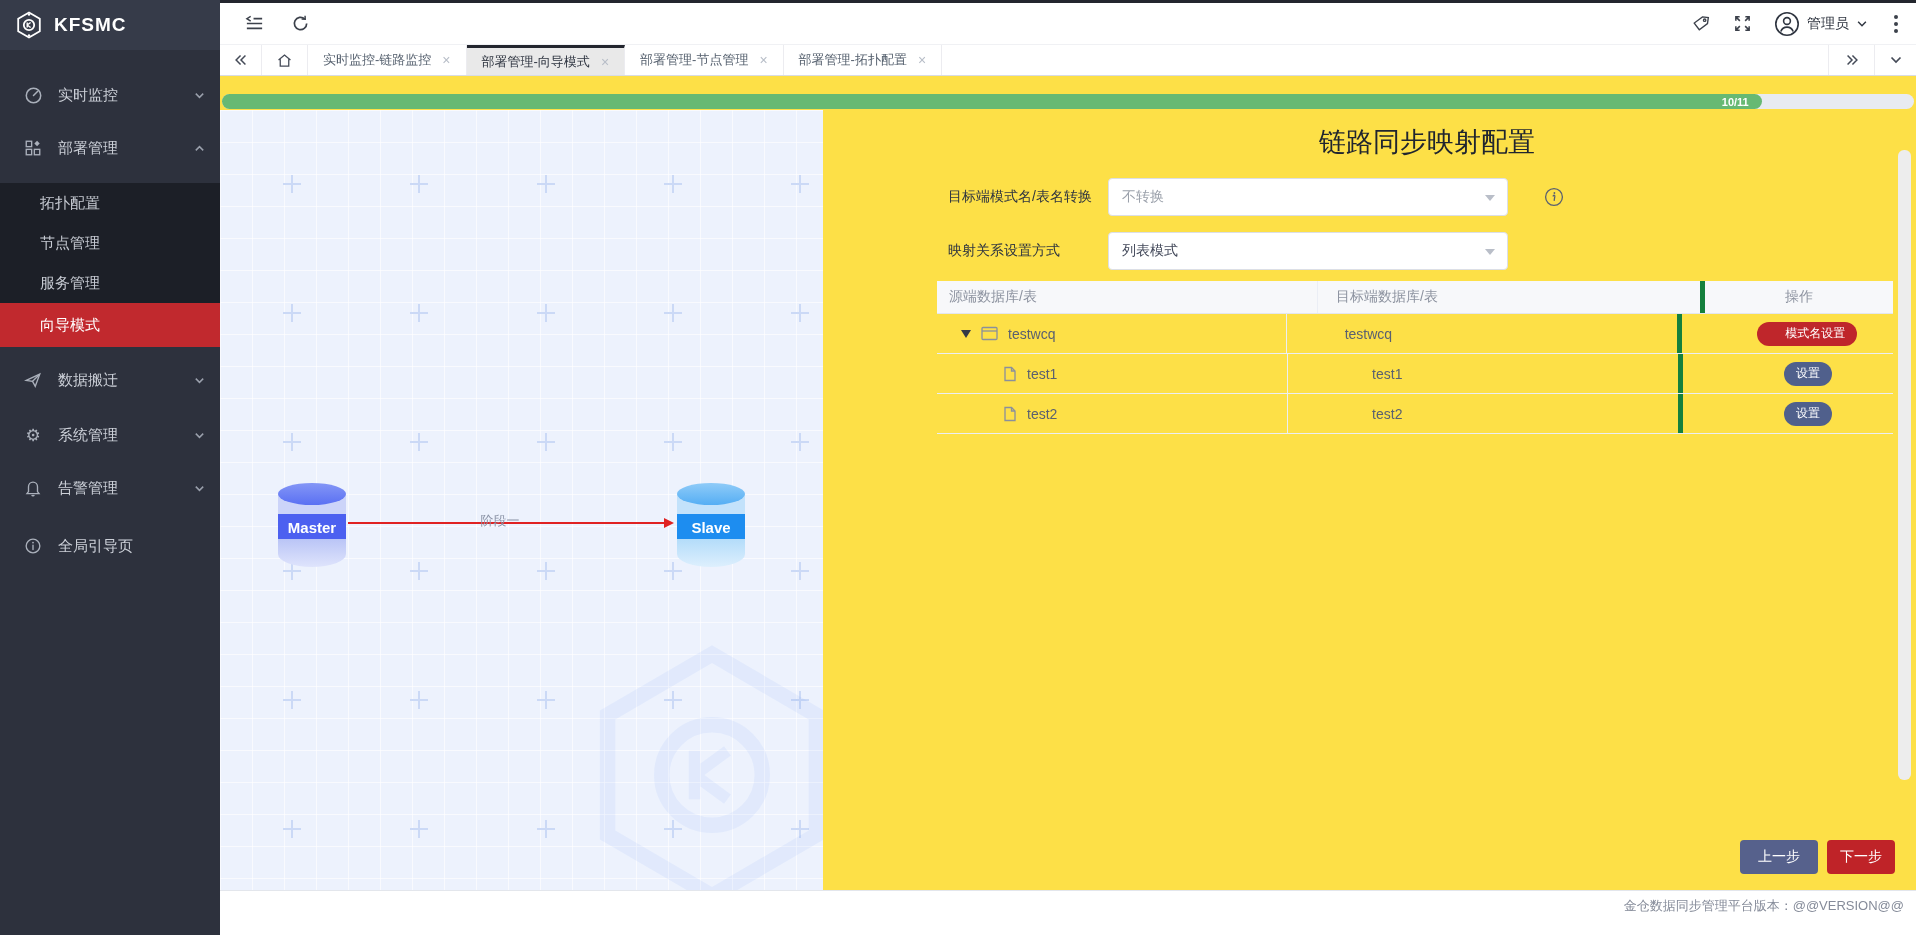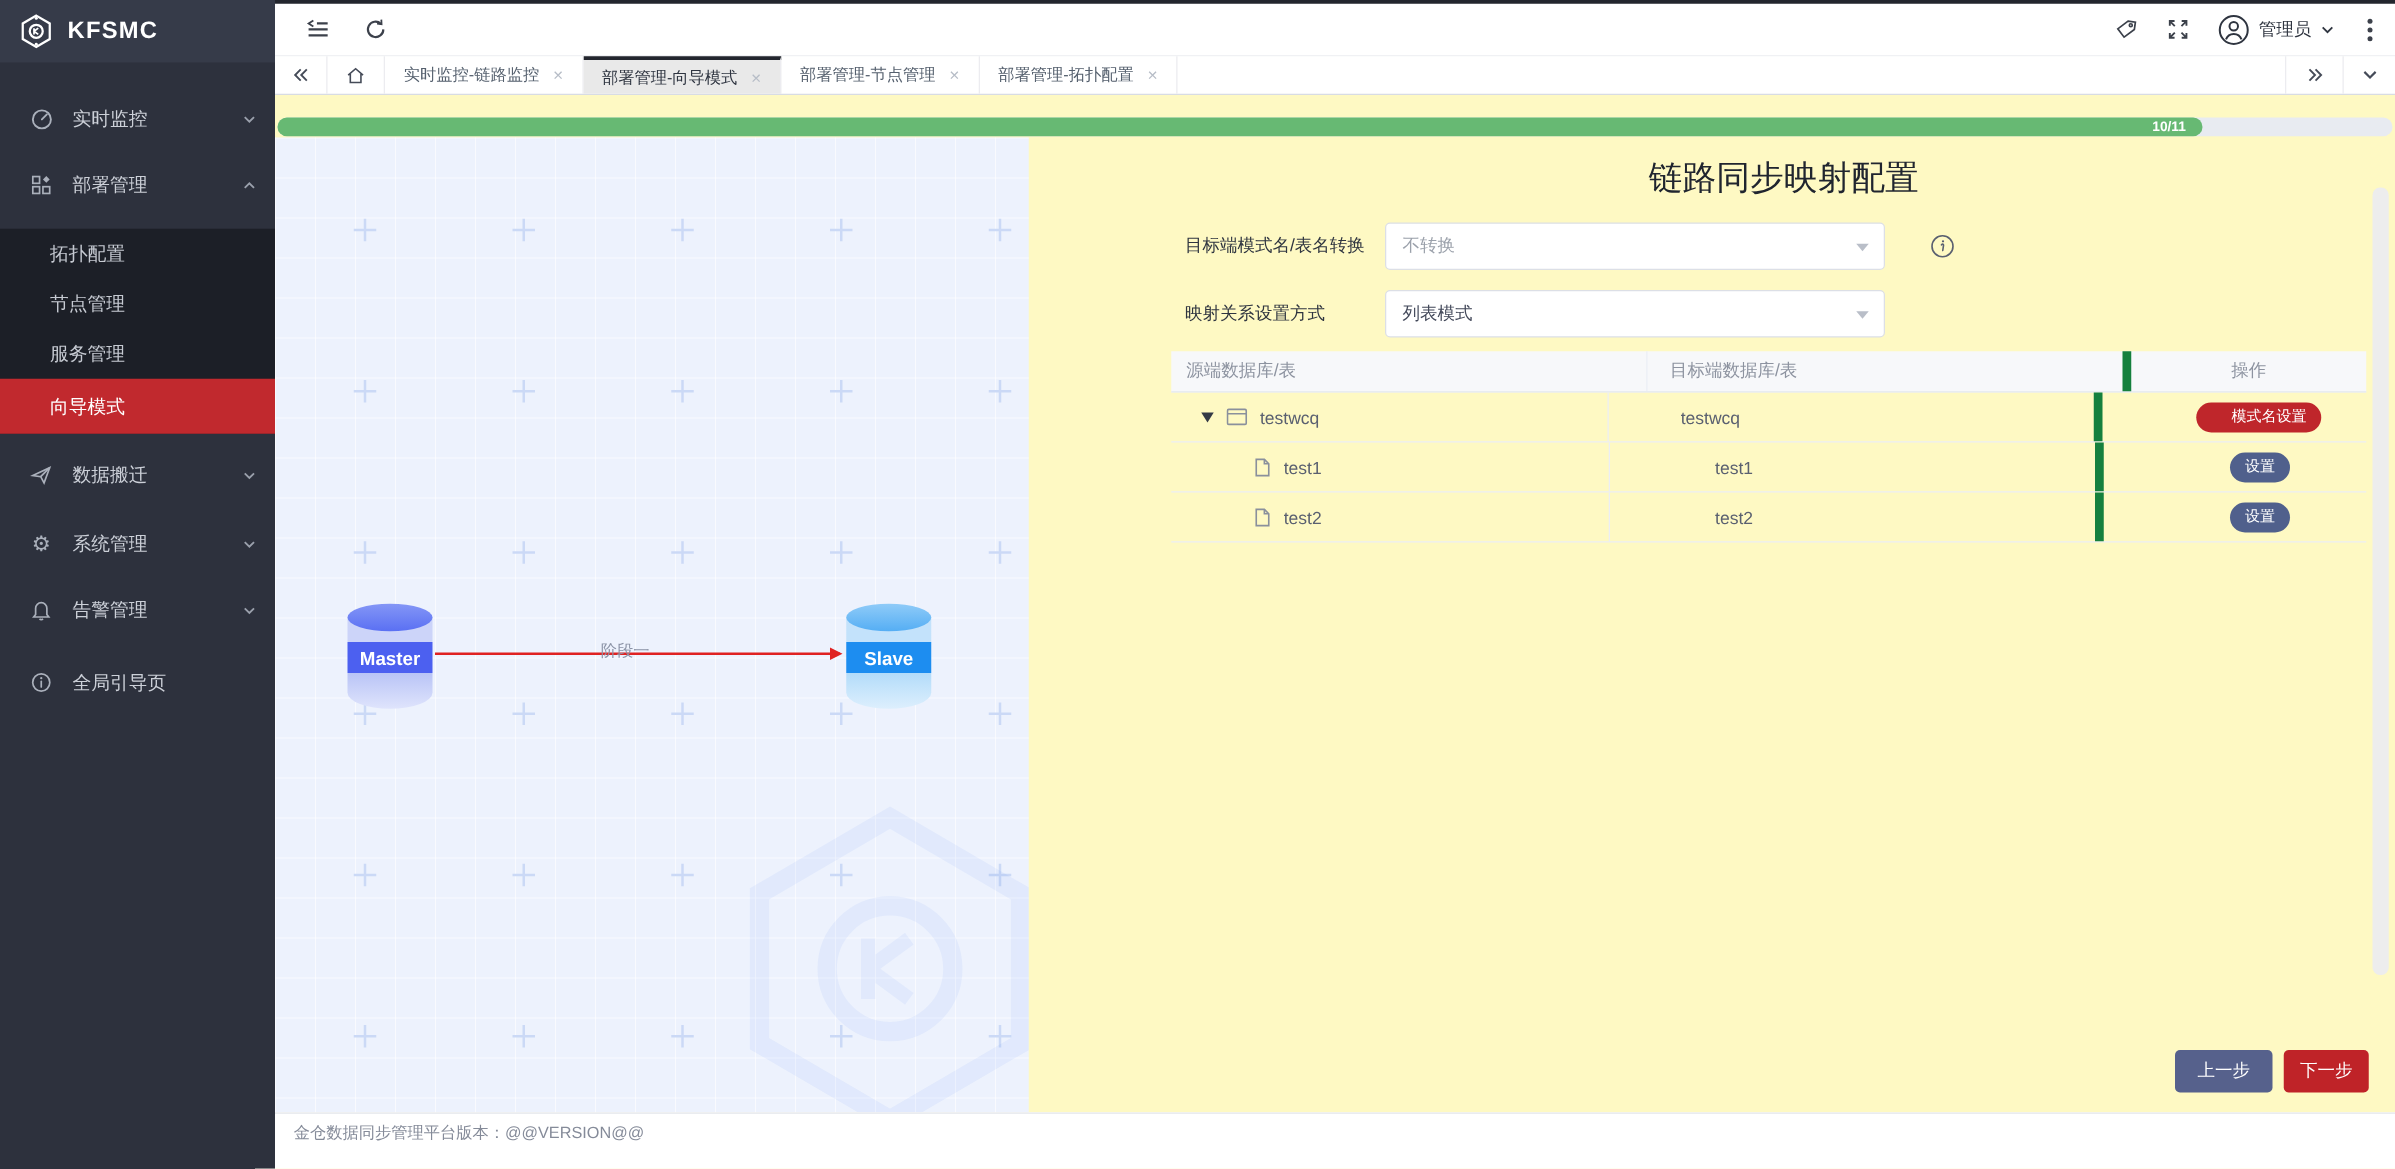--- a/index.html
+++ b/index.html
@@ -33,21 +33,21 @@
   #tabbar { position:absolute; left:220px; top:44px; width:1696px; height:32px; background:#fff; border-top:1px solid #f0f1f4; border-bottom:1px solid #d8dce4; display:flex; font-size:13px; color:#55606e; }
   .tb-btn { width:42px; display:flex; align-items:center; justify-content:center; border-right:1px solid #ececf0; cursor:pointer; color:#454b58; }
   .tb-btn.home { width:46px; }
   .tb-btn.right { border-right:none; border-left:1px solid #ececf0; }
   .tab { display:flex; align-items:center; gap:11px; padding:0 15px; border-right:1px solid #ececf0; cursor:pointer; white-space:nowrap; }
   .tab .x { color:#b7bdc7; font-size:14px; }
   .tab.active { background:#e9e9e9; border-top:3px solid #23262e; color:#2e3440; }
   .tb-spacer { flex:1; }
 
   
-  #main { position:absolute; left:220px; top:76px; width:1696px; height:814px; background:#fef9c3; }
+  #main { position:absolute; left:220px; top:76px; width:1696px; height:814px; background:#fde047; }
   .progress-track { position:absolute; left:2px; top:18px; width:1692px; height:15px; background:#e8ebf1; border-radius:8px; }
   .progress-fill { height:15px; background:#67b973; border-radius:8px; display:flex; align-items:center; justify-content:flex-end; padding-right:13px; color:#fff; font-size:11px; font-weight:bold; }
 
   
   .canvas { position:absolute; left:0; top:34px; width:603px; height:780px; overflow:hidden; cursor:default;
     background-color:#edf2fd;
     background-image:linear-gradient(rgba(255,255,255,.65) 1px, transparent 1px),
                      linear-gradient(90deg, rgba(255,255,255,.65) 1px, transparent 1px);
     background-size:32px 32px; }
   .cross { position:absolute; width:18px; height:18px; pointer-events:none; }
@@ -78,39 +78,39 @@
   .select { position:relative; width:400px; height:38px; border:1px solid #dcdfe6; border-radius:4px; background:#fff; display:flex; align-items:center; padding:0 30px 0 13px; font-size:14px; cursor:pointer; }
   .select.placeholder { color:#9ba1ab; }
   .select.value { color:#43495a; }
   .select .caret { position:absolute; right:12px; top:16px; width:0; height:0; border-top:6px solid #b9bec8; border-left:5px solid transparent; border-right:5px solid transparent; }
   .info-circle { margin-left:36px; cursor:pointer; }
 
   .map-table { position:absolute; left:717px; top:205px; width:956px; font-size:14px; color:#5a6070; }
   .mt-head { display:flex; height:33px; background:#f7f8fa; border-bottom:1px solid #e4e7ee; color:#8d93a0; }
   .mt-row { display:flex; height:40px; border-bottom:1px solid #ebeef5; align-items:stretch;gap:40px; }
   .c1 { width:381px; display:flex; align-items:center; padding-left:12px; border-right:1px solid #ebeef5; }
-  .c2 { width:387px; display:flex; align-items:center; padding-left:18px; border-right:7px solid #15803d; }
+  .c2 { width:387px; display:flex; align-items:center; padding-left:18px; border-right:5px solid #15803d; }
   .c3 { width:188px; display:flex; align-items:center; justify-content:center; padding-left:0; }
   .mt-row .c1 { padding-left:24px; gap:10px; }
   .mt-row.sub .c1 { padding-left:66px; gap:10px; }
   .mt-row.sub .c2 { padding-left:44px; }
   .tree-caret { width:0; height:0; border-top:8px solid #343a46; border-left:5px solid transparent; border-right:5px solid transparent; cursor:pointer; }
   .row-icon { color:#8a909c; display:flex; }
   .pill { height:24px; border:none; border-radius:12px; padding:0 12px; color:#fff; font-size:12px; display:inline-flex; align-items:center; cursor:pointer; font-family:"Liberation Sans",sans-serif; }
   .pill.red { background:#bf262b;padding-left:28px; }
   .pill.slate { background:#50608c; }
 
   .wiz-btn { position:absolute; top:764px; height:34px; border:none; border-radius:4px; color:#fff; font-size:14px; cursor:pointer; font-family:"Liberation Sans",sans-serif; }
   .wiz-btn.prev { left:1520px; width:78px; background:#56618c; }
   .wiz-btn.next { left:1607px; width:68px; background:#bf2328; }
 
   .scroll-thumb { position:absolute; left:1678px; top:74px; width:13px; height:630px; background:#ededed; border-radius:6px; cursor:pointer; }
 
   
-  #footer { position:absolute; left:220px; top:890px; width:1696px; height:31px; background:#fff; border-top:1px solid #e3e6ec; display:flex; align-items:center; justify-content:flex-start; padding:0 12px 0 15px; font-size:13px; color:#858b99; }
+  #footer { position:absolute; left:220px; top:890px; width:1696px; height:31px; background:#fff; border-top:1px solid #e3e6ec; display:flex; align-items:center; justify-content:flex-end; padding:0 12px 0 15px; font-size:13px; color:#858b99; }
 </style>
 </head>
 <body>
 
 <div id="sidebar">
   <div class="logo">
     <span>
       <svg width="30" height="30" viewBox="0 0 30 30" fill="none" stroke="#fff" stroke-width="1.8">
         <path d="M15 2.5 L25.8 8.8 V21.2 L15 27.5 L4.2 21.2 V8.8 Z"></path>
         <circle cx="15" cy="15" r="5.2"></circle>

